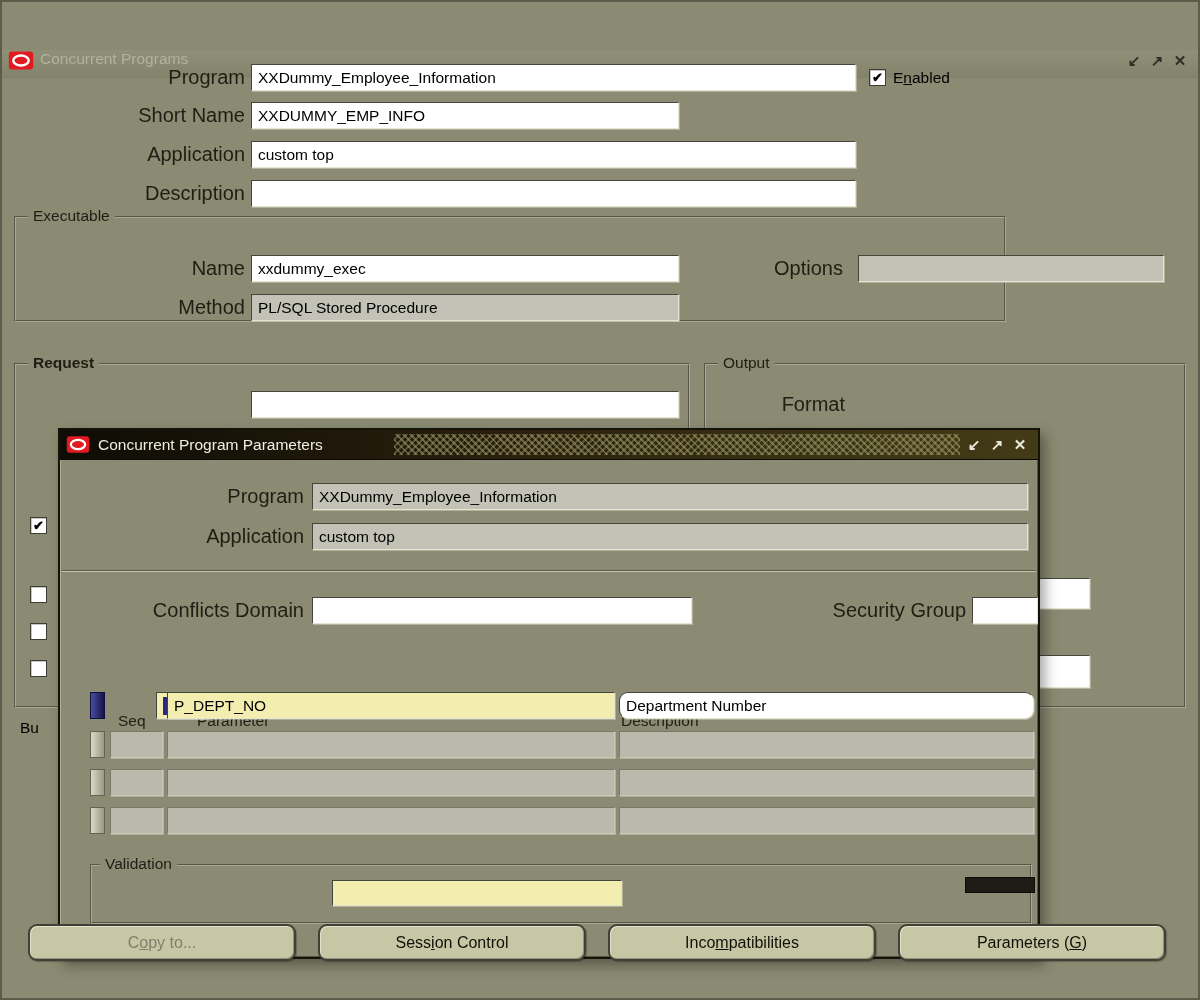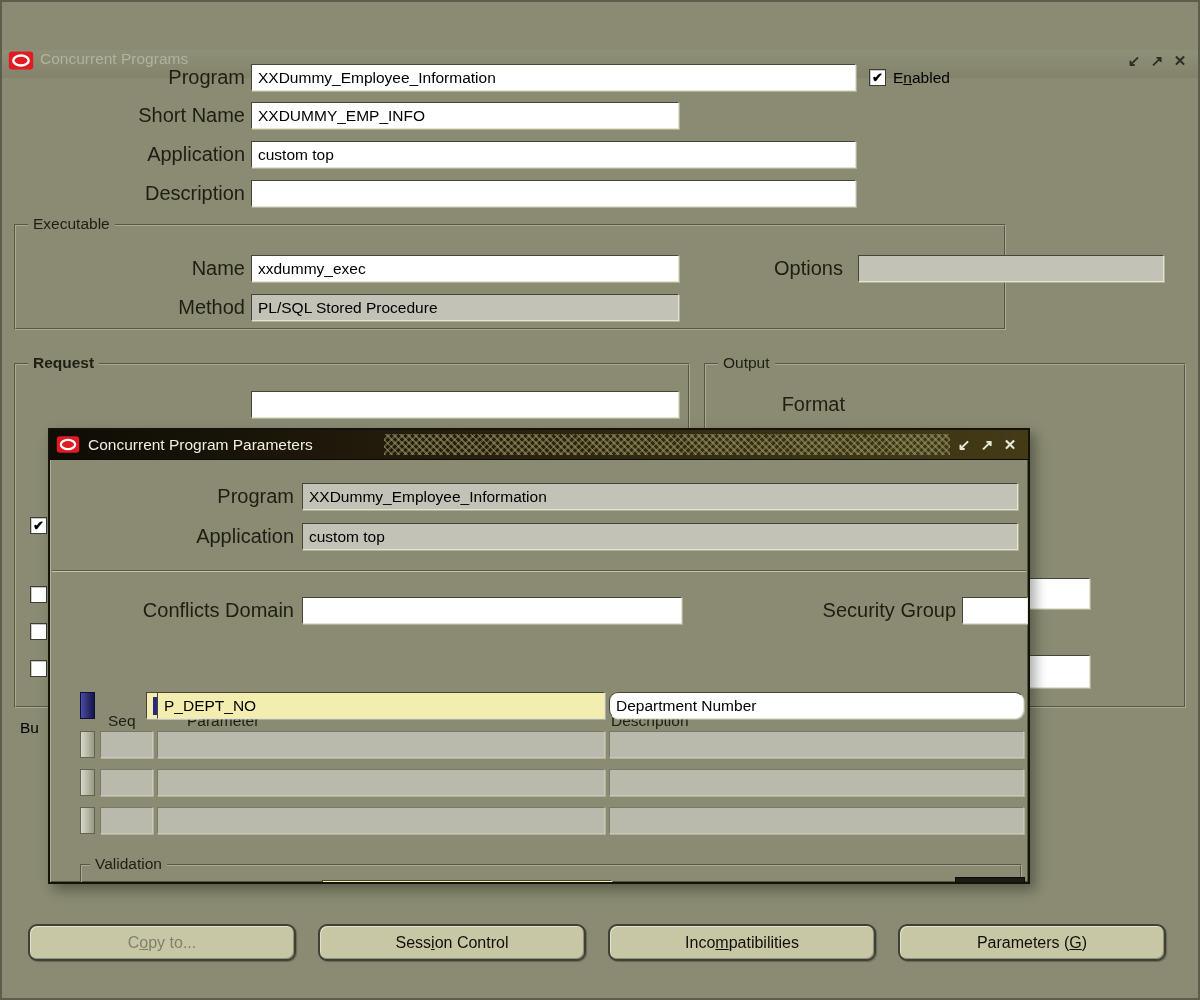--- a/index.html
+++ b/index.html
@@ -45,21 +45,21 @@
               padding:0 5px;font-size:15.5px;color:var(--ink);white-space:nowrap;}
   .hsep{position:absolute;height:2px;border-top:1px solid #5a5b4b;border-bottom:1px solid #c4c5aa;}
   
   .btn{position:absolute;height:37px;background:var(--button-bg);
        border:2px solid #3f4036;border-radius:9px;
        font-size:16px;color:#101008;display:flex;align-items:center;justify-content:center;
        box-shadow:inset 1px 1px 0 #e2e2ca,inset -1px -1px 0 #90917a,1px 1px 1px rgba(0,0,0,.25);
        cursor:default;white-space:nowrap;}
   .btn.disabled{color:#80816b;}
   
-  .dialog{position:absolute;left:48px;top:428px;width:982px;height:456px;background:var(--bg);
+  .dialog{position:absolute;left:58px;top:428px;width:982px;height:531px;background:var(--bg);
           border:2px solid #13130a;overflow:hidden;
           box-shadow:inset 1px 1px 0 #aeaf92,inset -1px -1px 0 #54553f,5px 6px 12px rgba(0,0,0,.35);}
   .dlg-titlebar{position:absolute;left:0;top:0;right:0;height:30px;
                 background:linear-gradient(90deg,#0e0c04,#291f0d 45%,#3b3414 80%,#433a16);
                 border-bottom:1px solid #0b0b05;display:flex;align-items:center;}
   .dlg-titlebar .title{color:#eeeee2;font-size:15.5px;margin-left:8px;white-space:nowrap;z-index:2;}
   .dlg-pattern{position:absolute;left:334px;right:78px;top:4px;bottom:4px;
                background-image:
                  repeating-linear-gradient(45deg,rgba(160,160,108,.5) 0 2px,transparent 2px 5px),
                  repeating-linear-gradient(-45deg,rgba(160,160,108,.4) 0 2px,transparent 2px 5px);}
@@ -99,21 +99,21 @@
 
   <span class="lbl" style="left:40px;top:102px;width:205px;">Short Name</span>
   <div class="field" style="left:251px;top:102px;width:428px;">XXDUMMY_EMP_INFO</div>
 
   <span class="lbl" style="left:40px;top:141px;width:205px;">Application</span>
   <div class="field" style="left:251px;top:141px;width:605px;">custom top</div>
 
   <span class="lbl" style="left:40px;top:180px;width:205px;">Description</span>
   <div class="field" style="left:251px;top:180px;width:605px;"></div>
 
-  <div class="groupbox" style="left:14px;top:224px;width:992px;height:106px;">
+  <div class="groupbox" style="left:14px;top:216px;width:992px;height:106px;">
     <span class="grouplabel">Executable</span>
   </div>
   <span class="lbl" style="left:40px;top:255px;width:205px;">Name</span>
   <div class="field" style="left:251px;top:255px;width:428px;">xxdummy_exec</div>
   <span class="lbl" style="left:700px;top:255px;width:143px;">Options</span>
   <div class="field gray" style="left:858px;top:255px;width:306px;"></div>
   <span class="lbl" style="left:40px;top:294px;width:205px;">Method</span>
   <div class="field gray" style="left:251px;top:294px;width:428px;">PL/SQL Stored Procedure</div>
 
   <div class="groupbox" style="left:14px;top:363px;width:676px;height:345px;">

